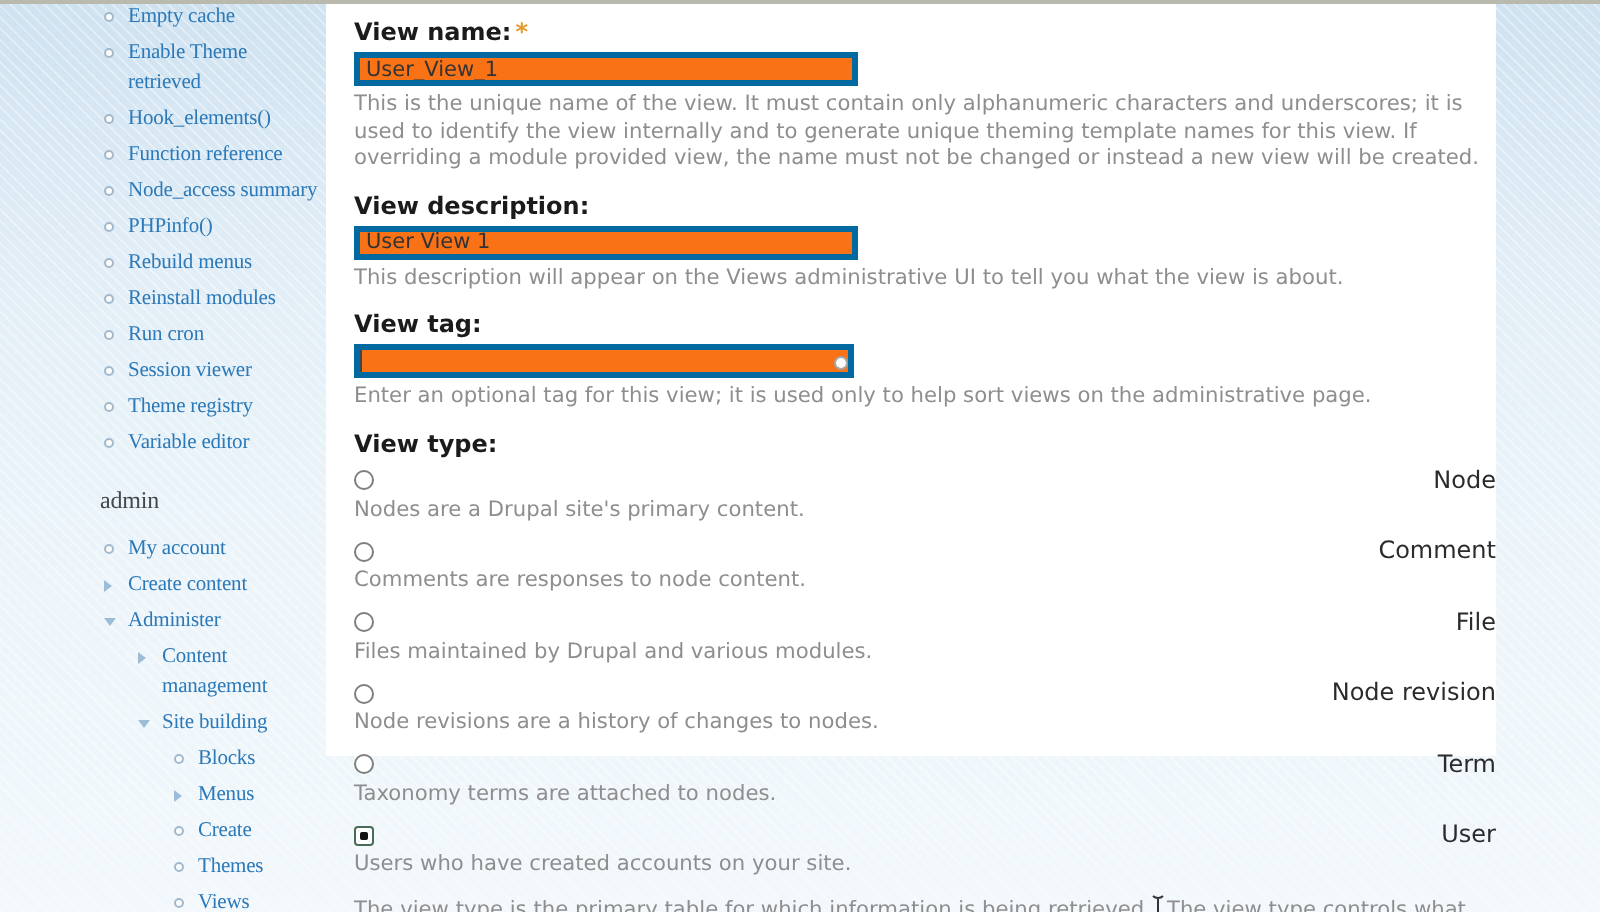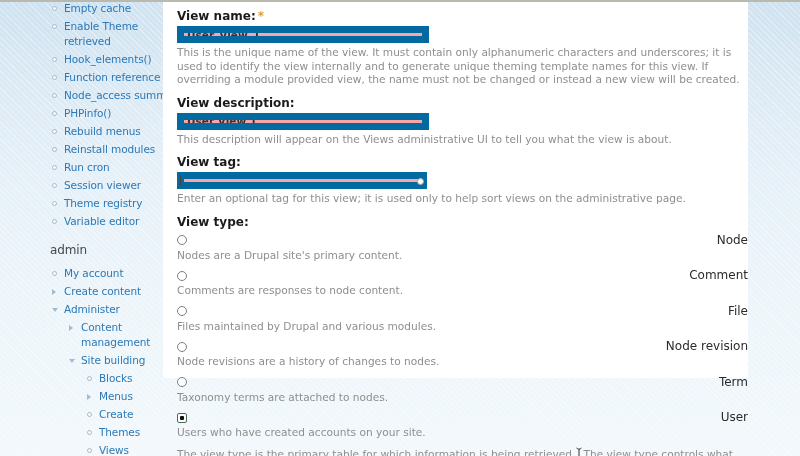--- a/index.html
+++ b/index.html
@@ -12,21 +12,21 @@
     position: relative;
   }
   .top-rule {
     position: absolute; top: 0; left: 0; width: 800px; height: 2px;
     background: #b9b9ad; z-index: 20;
   }
 
   
   .sidebar {
     position: absolute; top: 2px; left: 0; width: 163px; height: 454px;
-    overflow: hidden; font-size: 10.5px; letter-spacing: -0.1px;
+    overflow: hidden; font-size: 10.5px; letter-spacing: -0.1px; font-family: Liberation Serif, serif;
   }
   ul.menu { list-style: none; }
   .menu li { position: relative; padding-left: 12px; margin-bottom: 3px; line-height: 15px; white-space: nowrap; }
   .menu li.wrap { white-space: normal; width: 100px; }
   .menu li.wrap2 { white-space: normal; width: 86px; }
   .menu a { color: #2b79b8; text-decoration: none; cursor: pointer; }
   .mk { position: absolute; left: 0; top: 4px; width: 7px; height: 7px; display: inline-block; }
   .mk.circle { width: 5px; height: 5px; border: 1px solid #a3b9cb; border-radius: 50%; background: #fbfdfe; top: 5px; }
   .mk.collapsed { width: 0; height: 0; border-top: 3px solid transparent; border-bottom: 3px solid transparent; border-left: 4px solid #9cbdd8; top: 5px; }
   .mk.expanded { width: 0; height: 0; border-left: 3px solid transparent; border-right: 3px solid transparent; border-top: 4px solid #9cbdd8; top: 6px; }
@@ -39,23 +39,23 @@
 
   
   .content {
     position: absolute; top: 2px; left: 163px; width: 585px; height: 376px;
     background: #ffffff; padding: 7px 0 0 14px;
   }
   .form-item { margin-bottom: 9px; }
   .form-label { font-size: 12px; font-weight: bold; color: #1b1b1b; line-height: 14px; margin-bottom: 3px; }
   .required-marker { color: #e09b2d; font-weight: bold; margin-left: 2px; }
   .text-input {
-    width: 252px; height: 17px; border: 7px solid #0369a1; background: #fca5a5;
+    width: 252px; height: 17px; border: 3px solid #0369a1; background: #f97316;
     font-family: "DejaVu Sans", sans-serif; font-size: 10.5px; color: #333;
-    padding: 1px 3px; display: block; border-radius: 0; outline: none; font-weight: bold;
+    padding: 1px 3px; display: block; border-radius: 0; outline: none;
   }
   .form-help { font-size: 10.6px; color: #8e8e8e; line-height: 13.5px; width: 566px; margin-top: 3px; }
   .tag-wrap { position: relative; width: 252px; }
   .caret { position: absolute; left: 3px; top: 3px; width: 1px; height: 11px; background: #444; }
   .throbber { position: absolute; right: 5px; top: 6px; width: 7px; height: 7px; border: 1px solid #a6a6a6; border-radius: 50%; background: #fdfdfd; }
 
   .options { margin-top: 5px; }
   .option { margin-bottom: 7px; }
   .radio-row { display: flex; align-items: center; justify-content: space-between; }
   .radio { width: 10px; height: 10px; border: 1px solid #7f7f7f; border-radius: 50%; background: #fff; margin-right: 8px; flex: none; }

